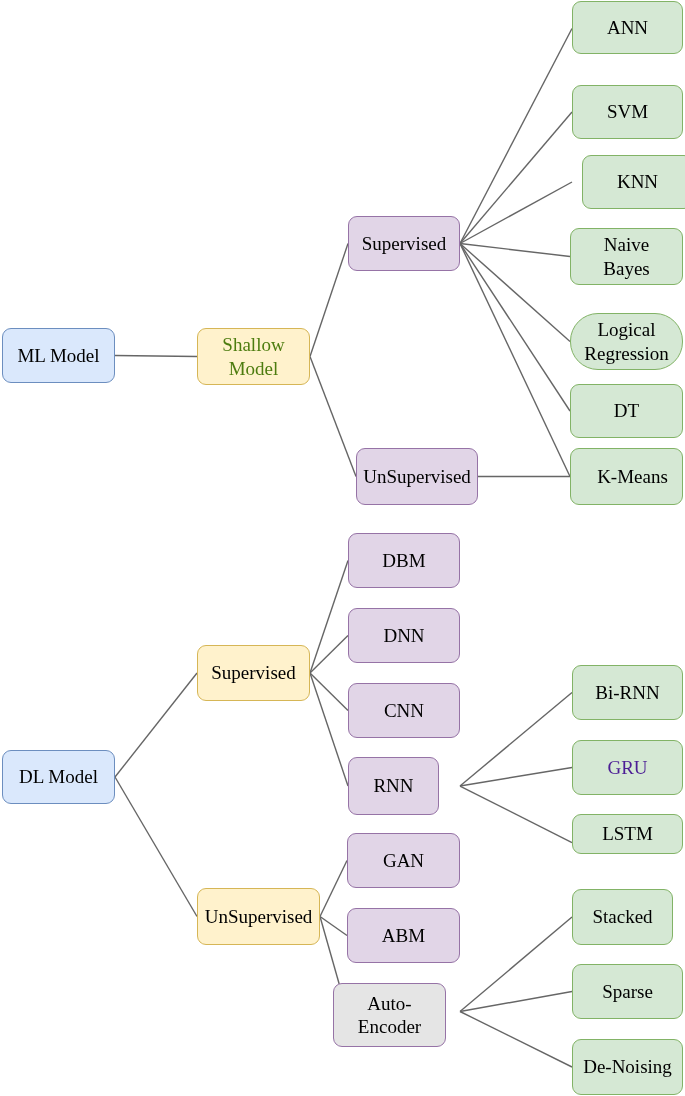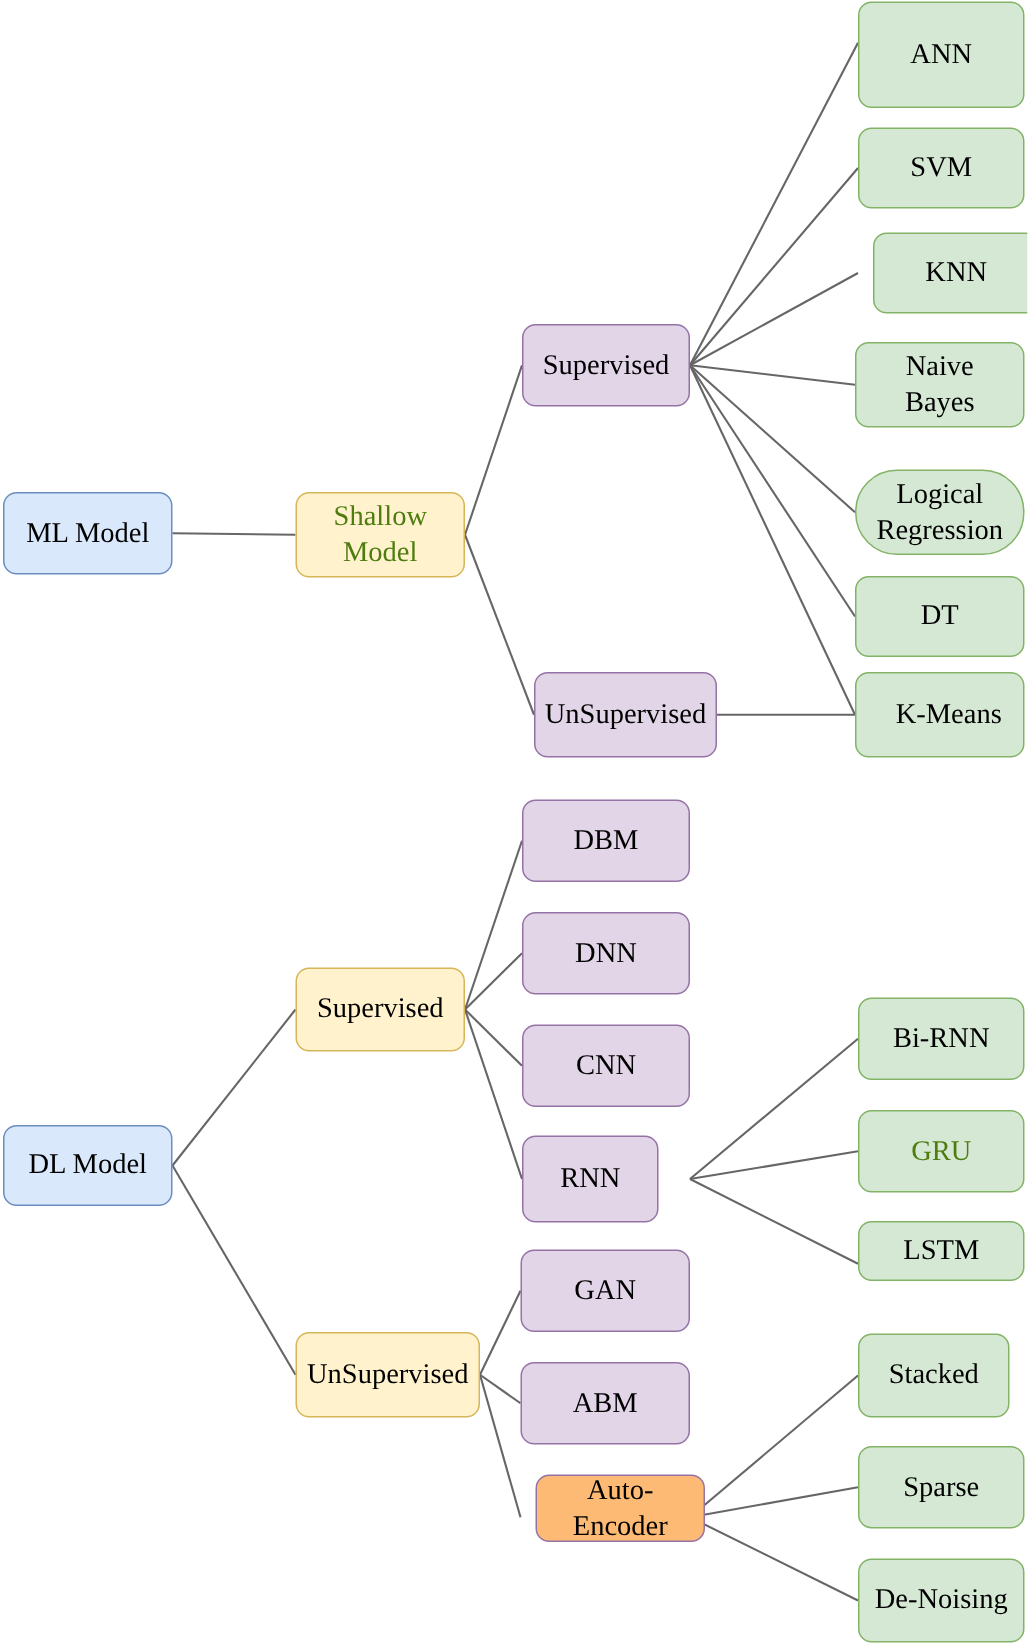--- a/index.html
+++ b/index.html
@@ -79,21 +79,21 @@
       <div class="node" style="left: 197px; top: 328px; width: 113px; height: 57px; background: rgb(255, 242, 204); border-color: rgb(214, 182, 86);">
         <span class="label" style="color: #4d7c0f;">Shallow
 Model</span>
       </div>
       <div class="node" style="left: 348px; top: 216px; width: 112px; height: 55px; background: rgb(225, 213, 231); border-color: rgb(150, 115, 166);">
         <span class="label" style="color: rgb(0, 0, 0);">Supervised</span>
       </div>
       <div class="node" style="left: 356px; top: 448px; width: 122px; height: 57px; background: rgb(225, 213, 231); border-color: rgb(150, 115, 166);">
         <span class="label" style="color: rgb(0, 0, 0);">UnSupervised</span>
       </div>
-      <div class="node" style="left: 572px; top: 1px; width: 111px; height: 71px; background: rgb(213, 232, 212); border-color: rgb(130, 179, 102);">
+      <div class="node" style="left: 572px; top: 1px; width: 111px; height: 53px; background: rgb(213, 232, 212); border-color: rgb(130, 179, 102);">
         <span class="label" style="color: rgb(0, 0, 0);">ANN</span>
       </div>
       <div class="node" style="left: 572px; top: 85px; width: 111px; height: 54px; background: rgb(213, 232, 212); border-color: rgb(130, 179, 102);">
         <span class="label" style="color: rgb(0, 0, 0);">SVM</span>
       </div>
       <div class="node" style="left: 572px; top: 155px; width: 111px; height: 54px; background: rgb(213, 232, 212); border-color: rgb(130, 179, 102); margin-left: 10px;">
         <span class="label" style="color: rgb(0, 0, 0);">KNN</span>
       </div>
       <div class="node" style="left: 570px; top: 228px; width: 113px; height: 57px; background: rgb(213, 232, 212); border-color: rgb(130, 179, 102);">
         <span class="label" style="color: rgb(0, 0, 0);">Naive
@@ -129,29 +129,29 @@
       </div>
       <div class="node" style="left: 348px; top: 757px; width: 91px; height: 58px; background: rgb(225, 213, 231); border-color: rgb(150, 115, 166);">
         <span class="label" style="color: rgb(0, 0, 0);">RNN</span>
       </div>
       <div class="node" style="left: 347px; top: 833px; width: 113px; height: 55px; background: rgb(225, 213, 231); border-color: rgb(150, 115, 166);">
         <span class="label" style="color: rgb(0, 0, 0);">GAN</span>
       </div>
       <div class="node" style="left: 347px; top: 908px; width: 113px; height: 55px; background: rgb(225, 213, 231); border-color: rgb(150, 115, 166);">
         <span class="label" style="color: rgb(0, 0, 0);">ABM</span>
       </div>
-      <div class="node" style="left: 357px; top: 983px; width: 113px; height: 45px; background: #fdba74; border-color: rgb(150, 115, 166);">
+      <div class="node" style="left: 333px; top: 983px; width: 113px; height: 64px; background: #e5e5e5; border-color: rgb(150, 115, 166);">
         <span class="label" style="color: rgb(0, 0, 0);">Auto-
 Encoder</span>
       </div>
       <div class="node" style="left: 572px; top: 665px; width: 111px; height: 55px; background: rgb(213, 232, 212); border-color: rgb(130, 179, 102);">
         <span class="label" style="color: rgb(0, 0, 0);">Bi-RNN</span>
       </div>
       <div class="node" style="left: 572px; top: 740px; width: 111px; height: 55px; background: rgb(213, 232, 212); border-color: rgb(130, 179, 102);">
-        <span class="label" style="color: #4d7c0f;">GRU</span>
+        <span class="label" style="color: #4c1d95;">GRU</span>
       </div>
       <div class="node" style="left: 572px; top: 814px; width: 111px; height: 40px; background: rgb(213, 232, 212); border-color: rgb(130, 179, 102);">
         <span class="label" style="color: rgb(0, 0, 0);">LSTM</span>
       </div>
       <div class="node" style="left: 572px; top: 889px; width: 101px; height: 56px; background: rgb(213, 232, 212); border-color: rgb(130, 179, 102);">
         <span class="label" style="color: rgb(0, 0, 0);">Stacked</span>
       </div>
       <div class="node" style="left: 572px; top: 964px; width: 111px; height: 55px; background: rgb(213, 232, 212); border-color: rgb(130, 179, 102);">
         <span class="label" style="color: rgb(0, 0, 0);">Sparse</span>
       </div>

